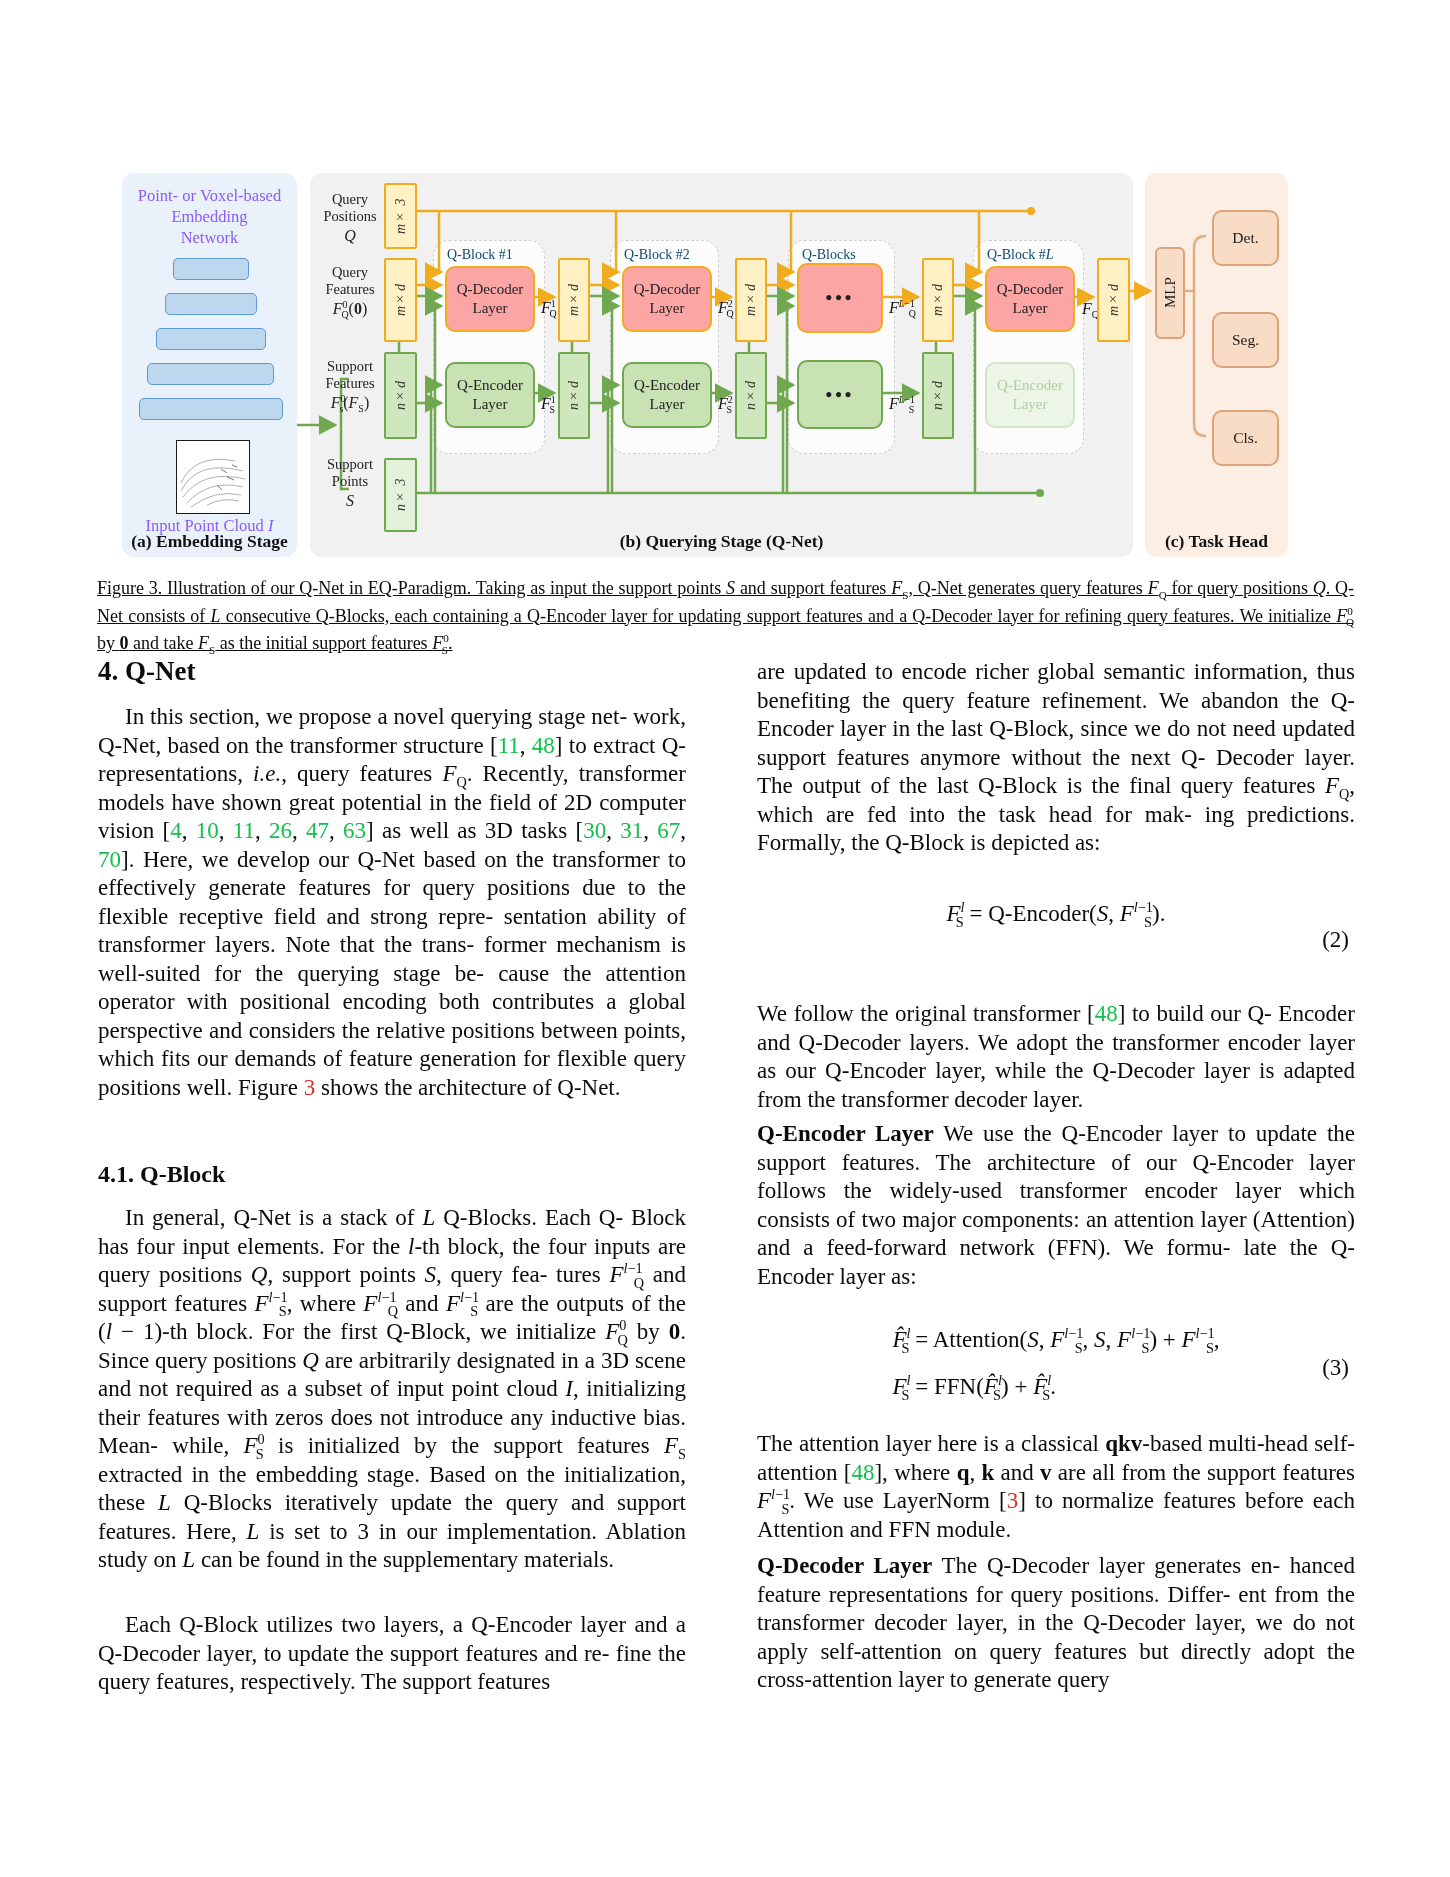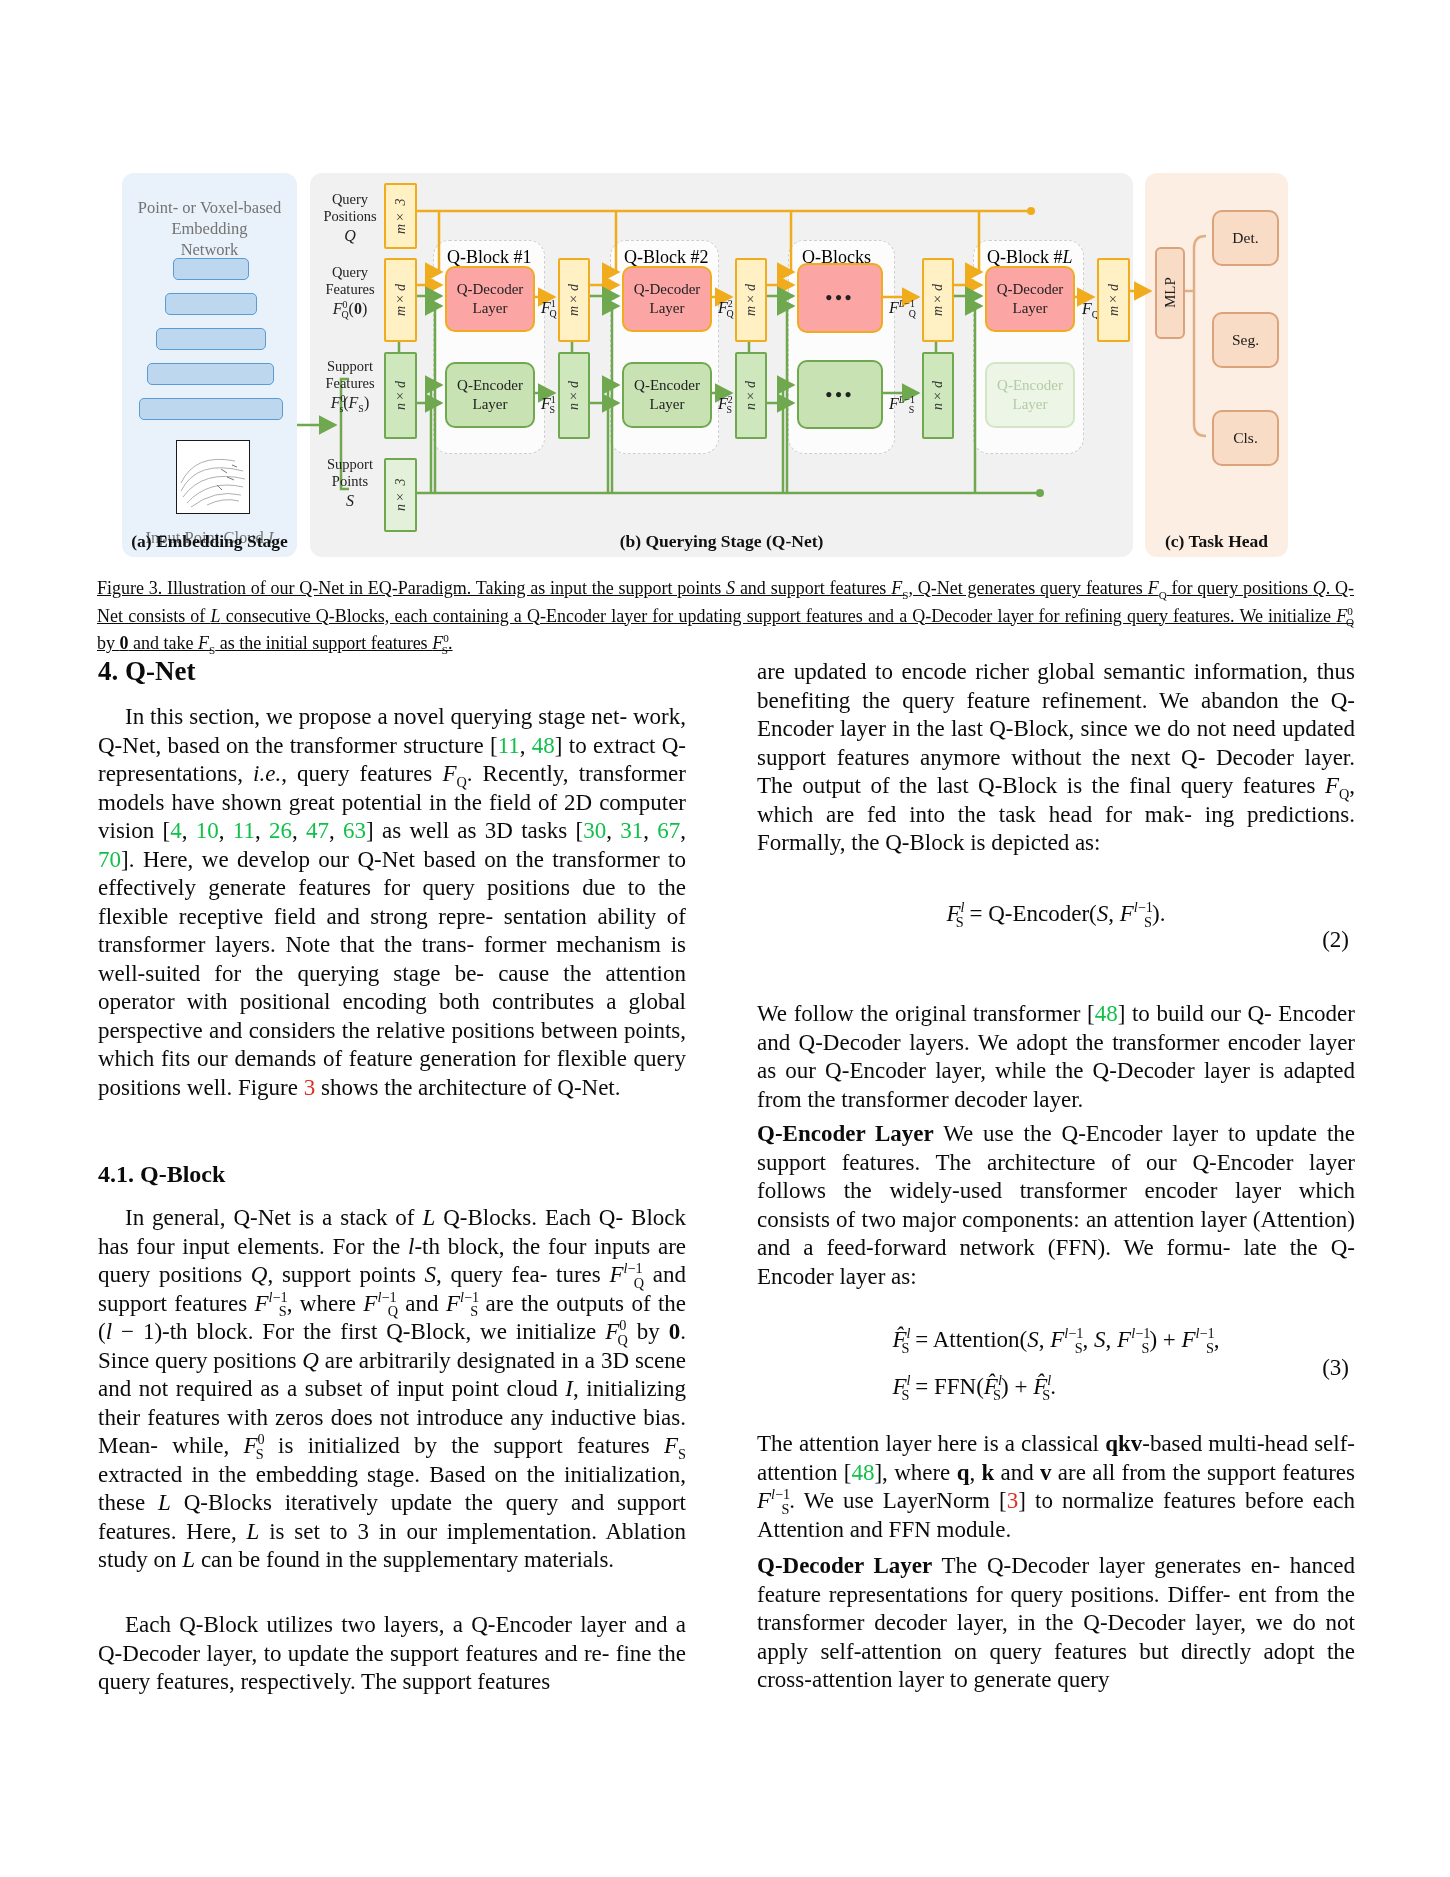--- a/index.html
+++ b/index.html
@@ -2,21 +2,21 @@
 <html><head>
 <meta charset="utf-8">
 <style>
   html,body{margin:0;padding:0;background:#ffffff;}
   .page{position:relative;width:1450px;height:1877px;background:#fff;overflow:hidden;
         font-family:"Liberation Serif",serif;color:#0b0b0b;}
   .abs{position:absolute;}
   
   .panel{position:absolute;border-radius:12px;z-index:0;}
   .blk{position:absolute;background:#fcfcfd;border:1.5px dashed #cfcfcf;border-radius:16px;z-index:0;}
-  .blk .t{position:absolute;left:13px;top:6px;font-size:18px;color:#000000;white-space:nowrap;}
+  .blk .t{position:absolute;left:13px;top:6px;font-size:14px;color:#0c4a6e;white-space:nowrap;}
   svg.wires{position:absolute;left:0;top:0;z-index:1;pointer-events:none;}
   .vbox{position:absolute;display:flex;align-items:center;justify-content:center;
         writing-mode:vertical-rl;transform:rotate(180deg);
         font-style:italic;font-size:14px;color:#333;z-index:2;border-radius:2px;}
   .vbox.y{background:#fff1c4;border:2.5px solid #f0ac1c;}
   .vbox.g{background:#cfe7bd;border:2.5px solid #6fa84e;}
   .vbox.gl{background:#e4f1da;border:2.5px solid #6fa84e;}
   .dec,.enc{position:absolute;display:flex;flex-direction:column;align-items:center;justify-content:center;
         border-radius:10px;font-size:15px;line-height:1.25;text-align:center;color:#222;z-index:2;}
   .dec{background:#fca5a5;border:2.5px solid #f0ac1c;}
@@ -27,21 +27,21 @@
   .task{position:absolute;display:flex;align-items:center;justify-content:center;background:#f8dcc6;
         border:2px solid #dba37c;border-radius:10px;font-size:15.5px;color:#1a1a1a;z-index:2;}
   .mlpbox{position:absolute;display:flex;align-items:center;justify-content:center;background:#f8dcc6;
         border:2px solid #dba37c;border-radius:6px;writing-mode:vertical-rl;transform:rotate(180deg);
         font-size:15px;color:#1a1a1a;z-index:2;}
   .capt{position:absolute;font-weight:bold;font-size:17.5px;color:#111;text-align:center;z-index:2;}
   .ilabel{position:absolute;width:66px;text-align:center;font-size:14.5px;line-height:1.18;color:#222;z-index:2;}
   .ilabel .sym{font-size:16px;margin-top:2px;}
   .bar{position:absolute;background:#bdd7ee;border:1.5px solid #5b9bd5;border-radius:5px;height:20px;z-index:2;}
   .pc{position:absolute;background:#fff;border:1.5px solid #1a1a1a;z-index:2;}
-  .ptitle{position:absolute;text-align:center;font-size:16.5px;line-height:21px;color:#737373;z-index:2;margin-top:12px;}
+  .ptitle{position:absolute;text-align:center;font-size:16.5px;line-height:21px;color:#8b5cf6;z-index:2;}
   
   .par{position:absolute;font-size:23px;line-height:28.5px;text-align:justify;}
   .ind{text-indent:27px;}
   .h1{position:absolute;font-weight:bold;font-size:27px;white-space:nowrap;}
   .h2{position:absolute;font-weight:bold;font-size:24px;white-space:nowrap;}
   .figcap{position:absolute;font-size:18px;line-height:27.5px;text-align:justify;color:#0b0b0b;text-decoration:underline;}
   .eq{position:absolute;font-size:23px;text-align:center;}
   .eqlines{display:inline-block;text-align:left;line-height:47px;}
   .eqnum{position:absolute;right:6px;top:50%;transform:translateY(-50%);}
   .cit{color:#11c04a;}

